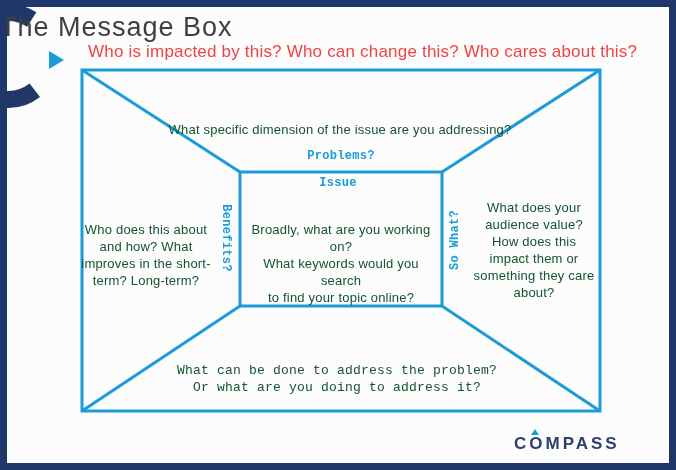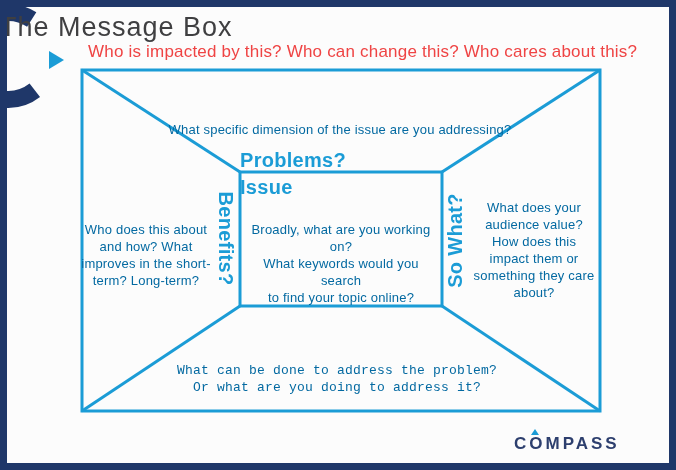--- a/index.html
+++ b/index.html
@@ -29,33 +29,33 @@
     position:absolute;left:88px;top:42px;
     display:flex;align-items:baseline;gap:8px;
     white-space:nowrap;z-index:5;
   }
   .audience-label{
     color:#1b9cd6;font-weight:bold;font-size:18px;letter-spacing:.3px;
   }
   .audience-question{font-size:17px;color:#ef4444;letter-spacing:.2px;}
   .q{
     position:absolute;z-index:5;
-    font-size:13px;line-height:17px;color:#0369a1;
+    font-size:13px;line-height:17px;color:#14532d;
     text-align:center;letter-spacing:.2px;
     white-space:pre-line;
   }
   .q-problems{left:120px;top:121px;width:440px;white-space:nowrap;}
   .q-issue{left:245px;top:221px;width:192px;}
   .q-benefits{left:76px;top:221px;width:140px;}
   .q-sowhat{left:458px;top:199px;width:152px;}
   .q-solutions{left:172px;top:362px;width:330px;font-family:Liberation Mono, monospace;}
   .section-label{
     position:absolute;z-index:6;
-    color:#1b9cd6;font-weight:bold;font-size:20px;letter-spacing:.3px;
-    text-align:left;white-space:nowrap;
+    color:#1b9cd6;font-weight:bold;font-size:12px;letter-spacing:.3px;
+    text-align:center;white-space:nowrap;font-family:Liberation Mono, monospace;
   }
   .label-problems{left:240px;top:149px;width:202px;}
   .label-issue{left:240px;top:176px;width:196px;}
   .label-solutions{left:240px;top:309px;width:202px;}
   .label-benefits{
     left:226px;top:238px;width:0;height:0;display:flex;
     align-items:center;justify-content:center;overflow:visible;
   }
   .label-benefits span{transform:rotate(90deg);display:block;}
   .label-sowhat{

